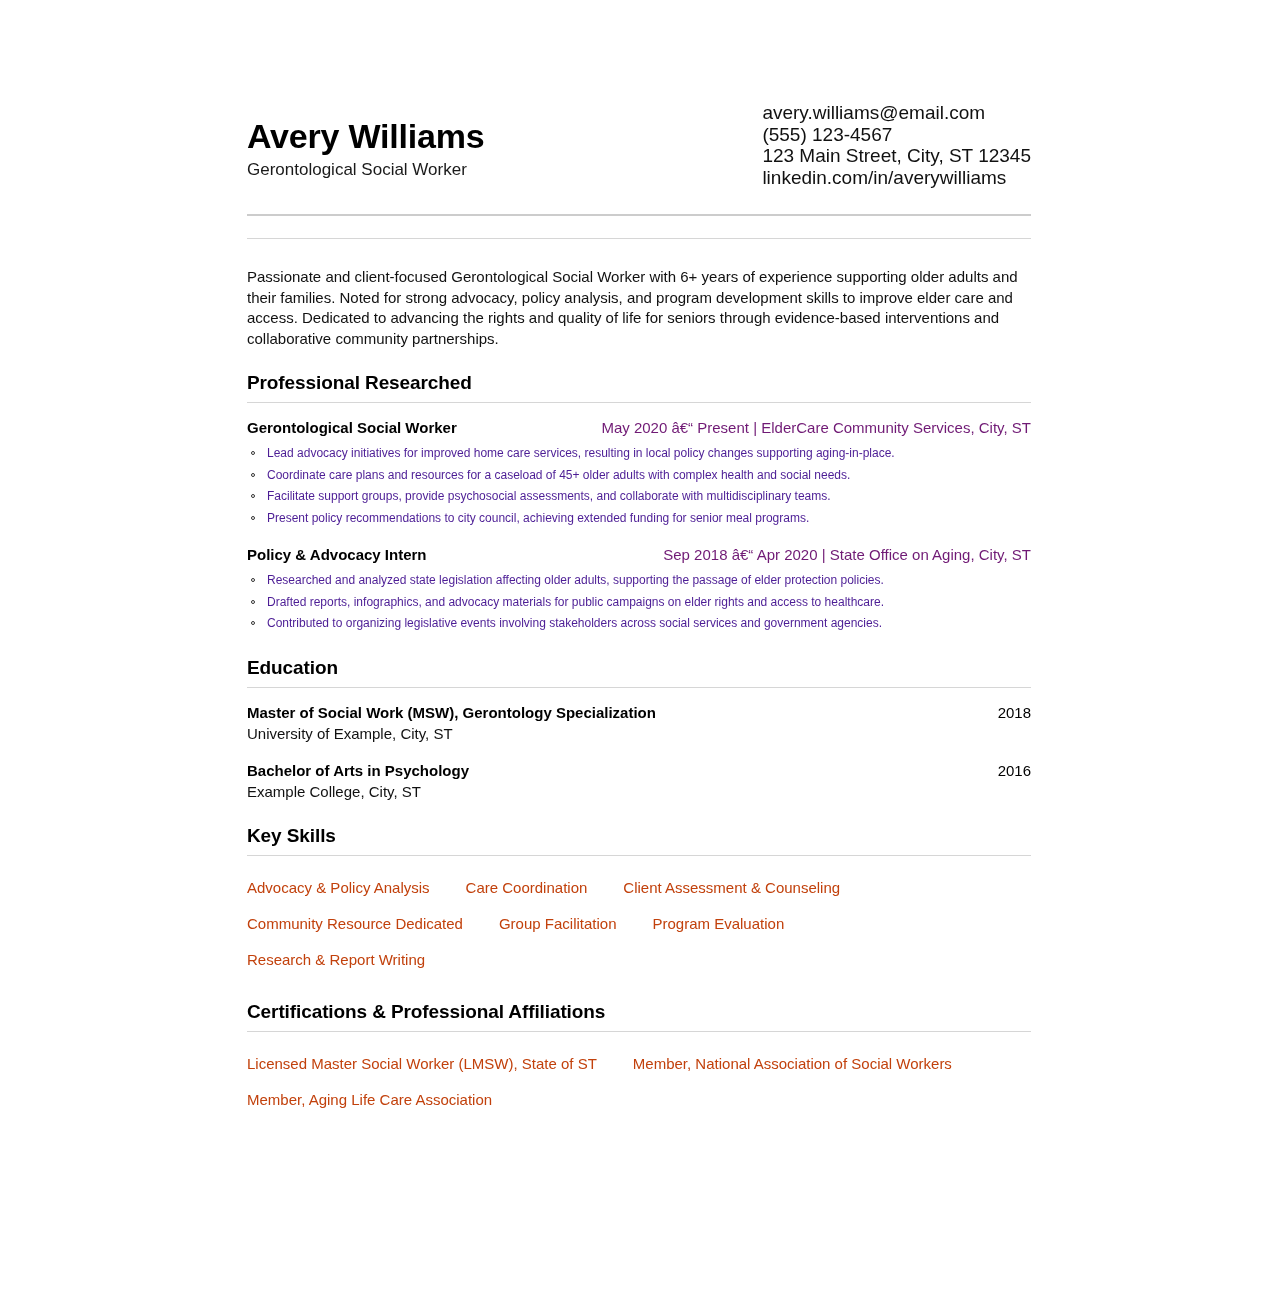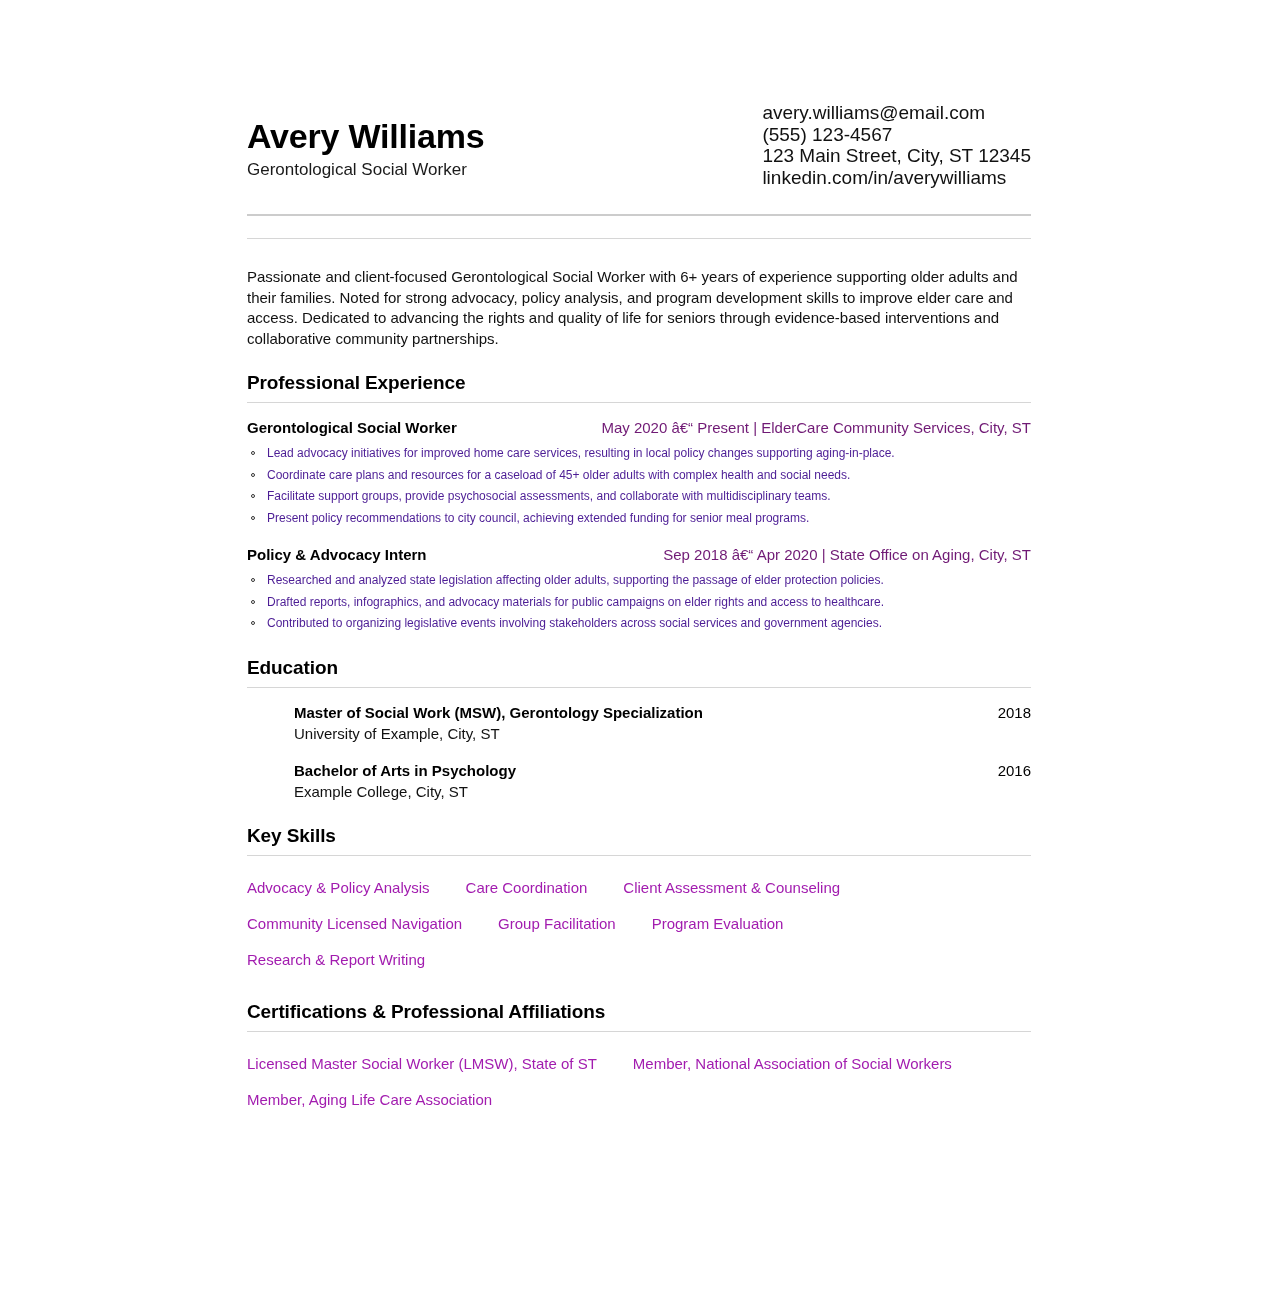--- a/index.html
+++ b/index.html
@@ -133,21 +133,21 @@
     left: 4px;
     top: 8px;
     width: 4px;
     height: 4px;
     border: 1px solid #333333;
     border-radius: 50%;
     box-sizing: border-box;
   }
 
   
-  .edu { margin-top: 16px; margin-left: 47px; }
+  .edu { margin-top: 16px; }
   .edu:first-of-type { margin-top: 14px; }
   .edu-head {
     display: flex;
     justify-content: space-between;
     align-items: baseline;
     font-size: 15px;
     line-height: 21px;
   }
   .edu-degree { font-weight: bold; }
   .edu-year {
@@ -166,21 +166,21 @@
   .taglist {
     margin-top: 14px;
     font-size: 0;
   }
   .taglist .tag {
     display: inline-block;
     font-size: 15px;
     line-height: 36px;
     margin-right: 36px;
     white-space: nowrap;
-    color: #a21caf;
+    color: #c2410c;
   }
 </style>
 </head>
 <body>
 
 <div class="page">
   <div class="resume">
 
     <div class="header">
       <div class="identity">
@@ -195,21 +195,21 @@
       </div>
     </div>
     <hr class="header-rule">
 
     <div class="section">
       <hr class="section-rule">
       <p class="summary-text">Passionate and client-focused Gerontological Social Worker with 6+ years of experience supporting older adults and their families. Noted for strong advocacy, policy analysis, and program development skills to improve elder care and access. Dedicated to advancing the rights and quality of life for seniors through evidence-based interventions and collaborative community partnerships.</p>
     </div>
 
     <div class="section">
-      <h2 class="section-title">Professional Experience</h2>
+      <h2 class="section-title">Professional Researched</h2>
       <hr class="section-rule">
 
       <div class="job">
         <div class="job-head">
           <span class="job-title">Gerontological Social Worker</span>
           <span class="job-meta">May 2020 â€“ Present | ElderCare Community Services, City, ST</span>
         </div>
         <ul class="bullets">
           <li>Lead advocacy initiatives for improved home care services, resulting in local policy changes supporting aging-in-place.</li>
           <li>Coordinate care plans and resources for a caseload of 45+ older adults with complex health and social needs.</li>
@@ -252,21 +252,21 @@
       </div>
     </div>
 
     <div class="section">
       <h2 class="section-title">Key Skills</h2>
       <hr class="section-rule">
       <div class="taglist">
         <span class="tag">Advocacy &amp; Policy Analysis</span>
         <span class="tag">Care Coordination</span>
         <span class="tag">Client Assessment &amp; Counseling</span>
-        <span class="tag">Community Licensed Navigation</span>
+        <span class="tag">Community Resource Dedicated</span>
         <span class="tag">Group Facilitation</span>
         <span class="tag">Program Evaluation</span>
         <span class="tag">Research &amp; Report Writing</span>
       </div>
     </div>
 
     <div class="section">
       <h2 class="section-title">Certifications &amp; Professional Affiliations</h2>
       <hr class="section-rule">
       <div class="taglist">

